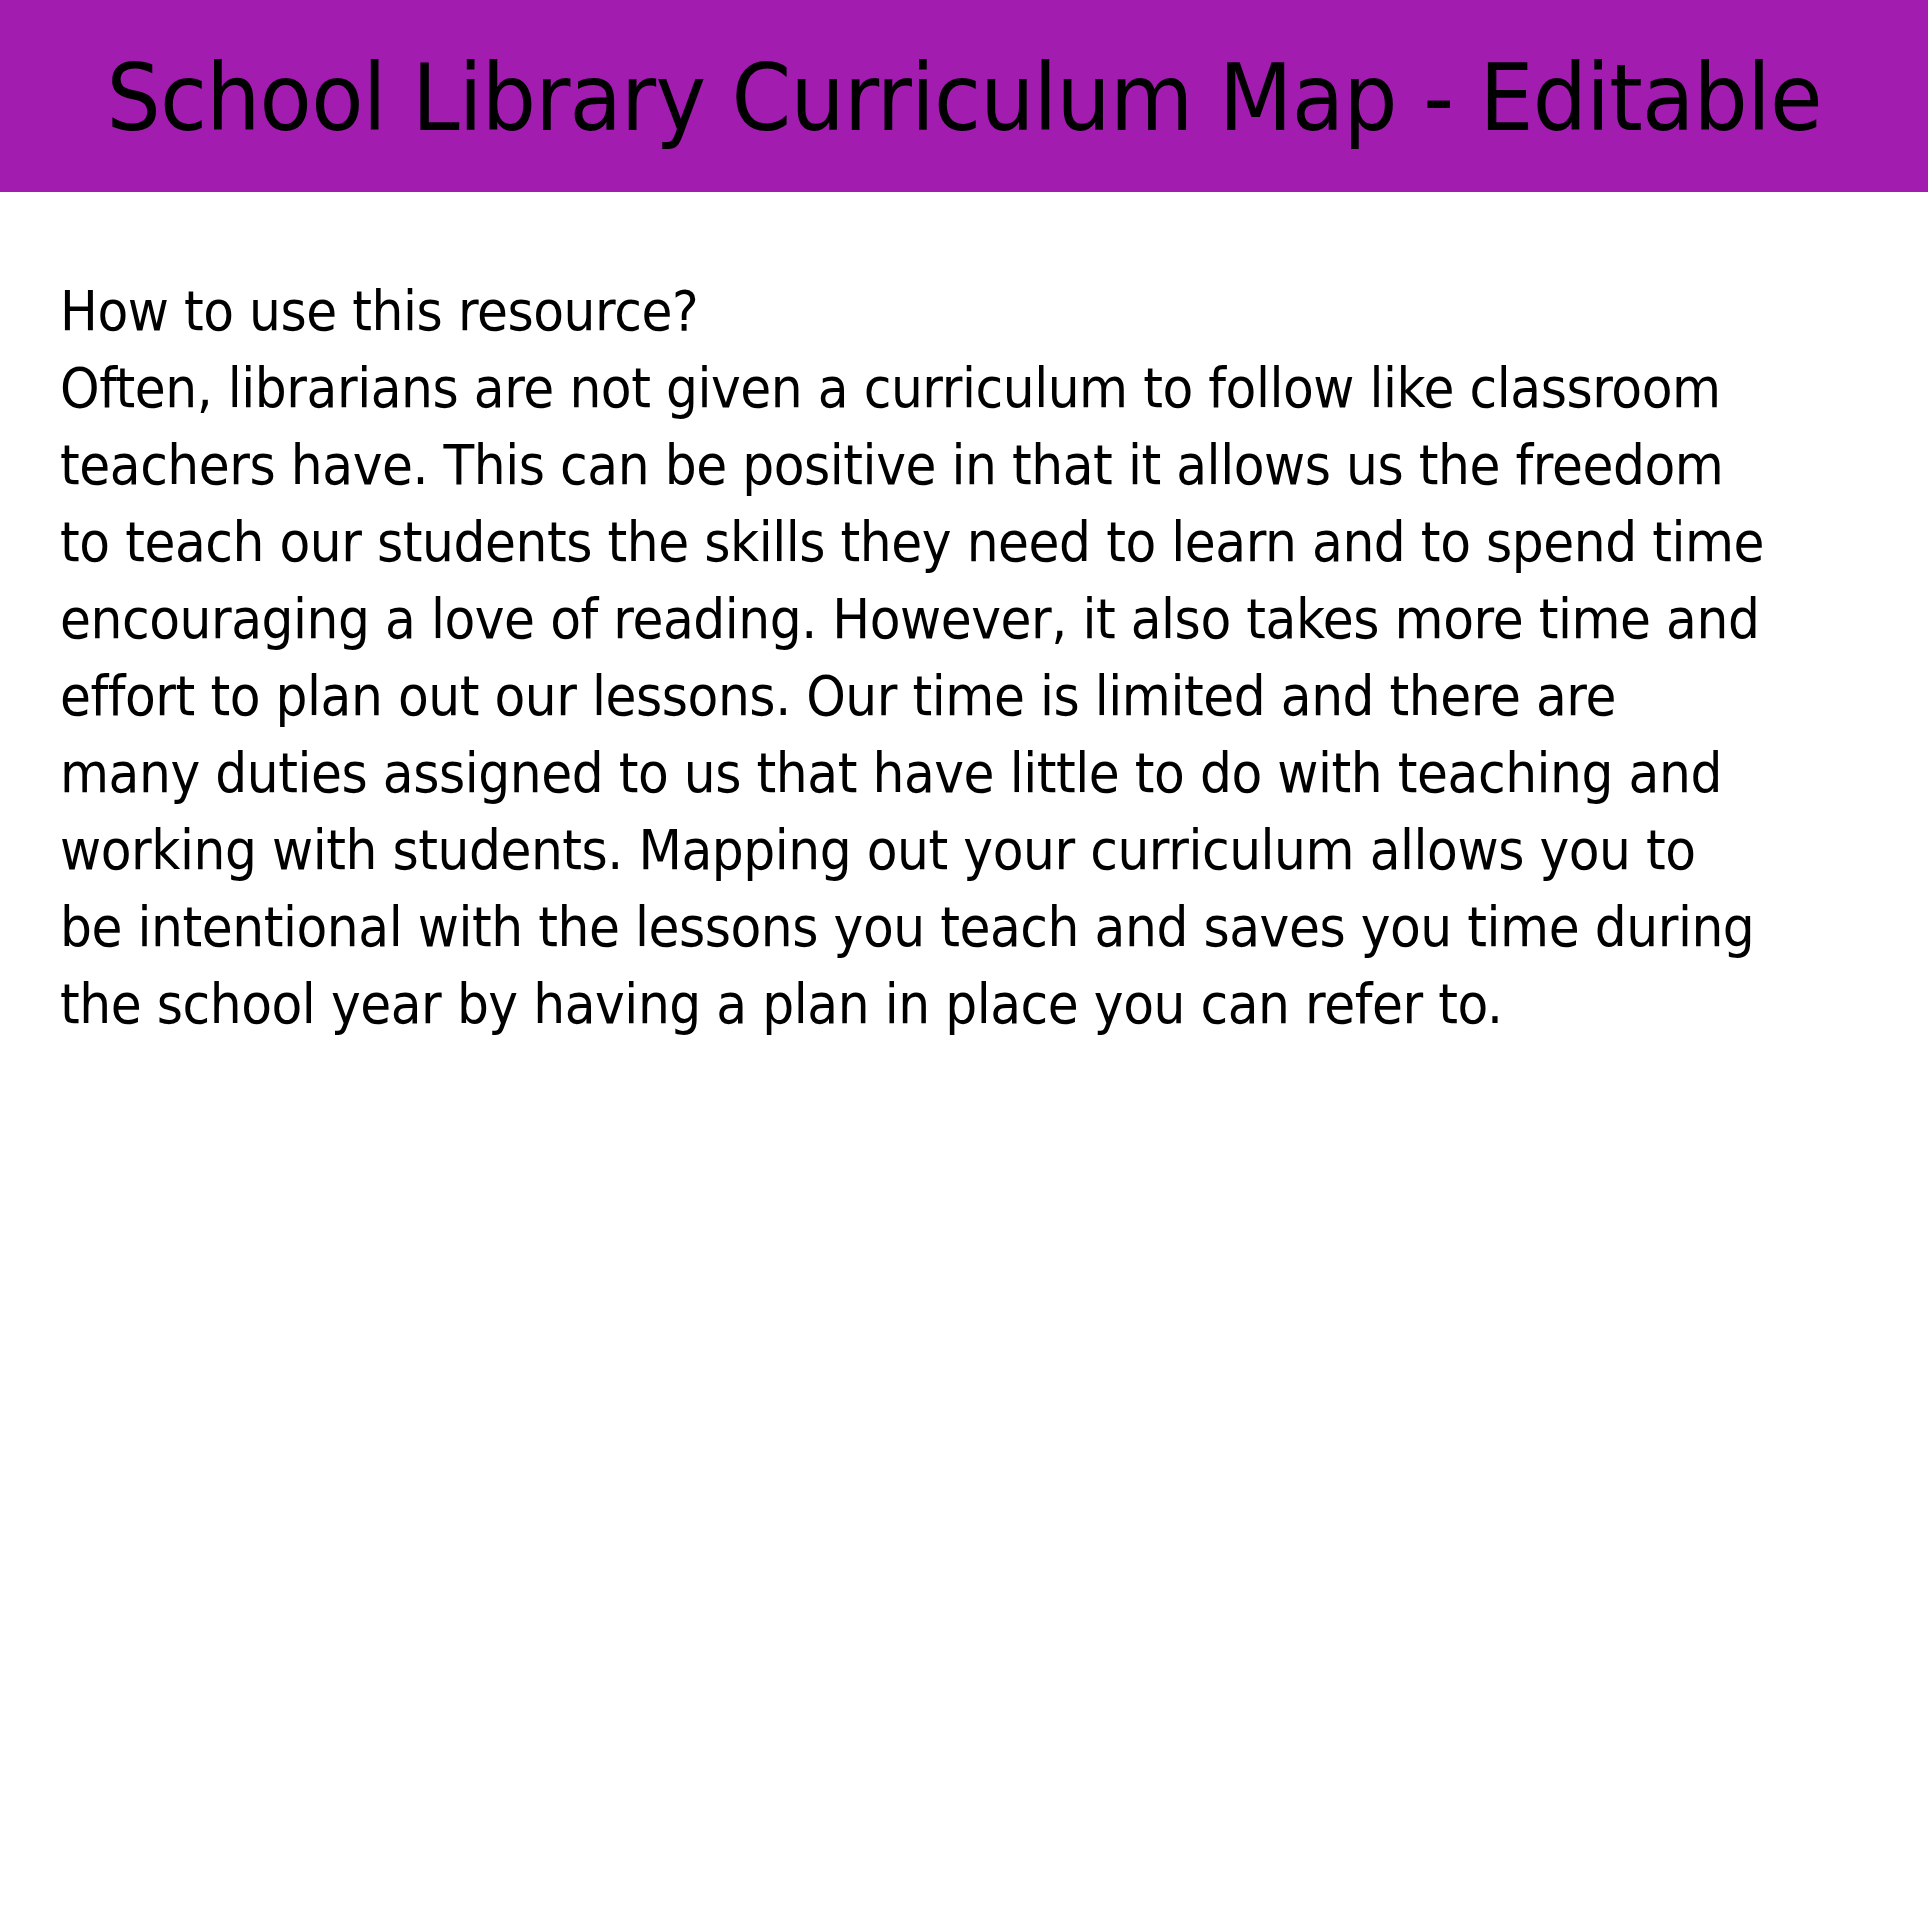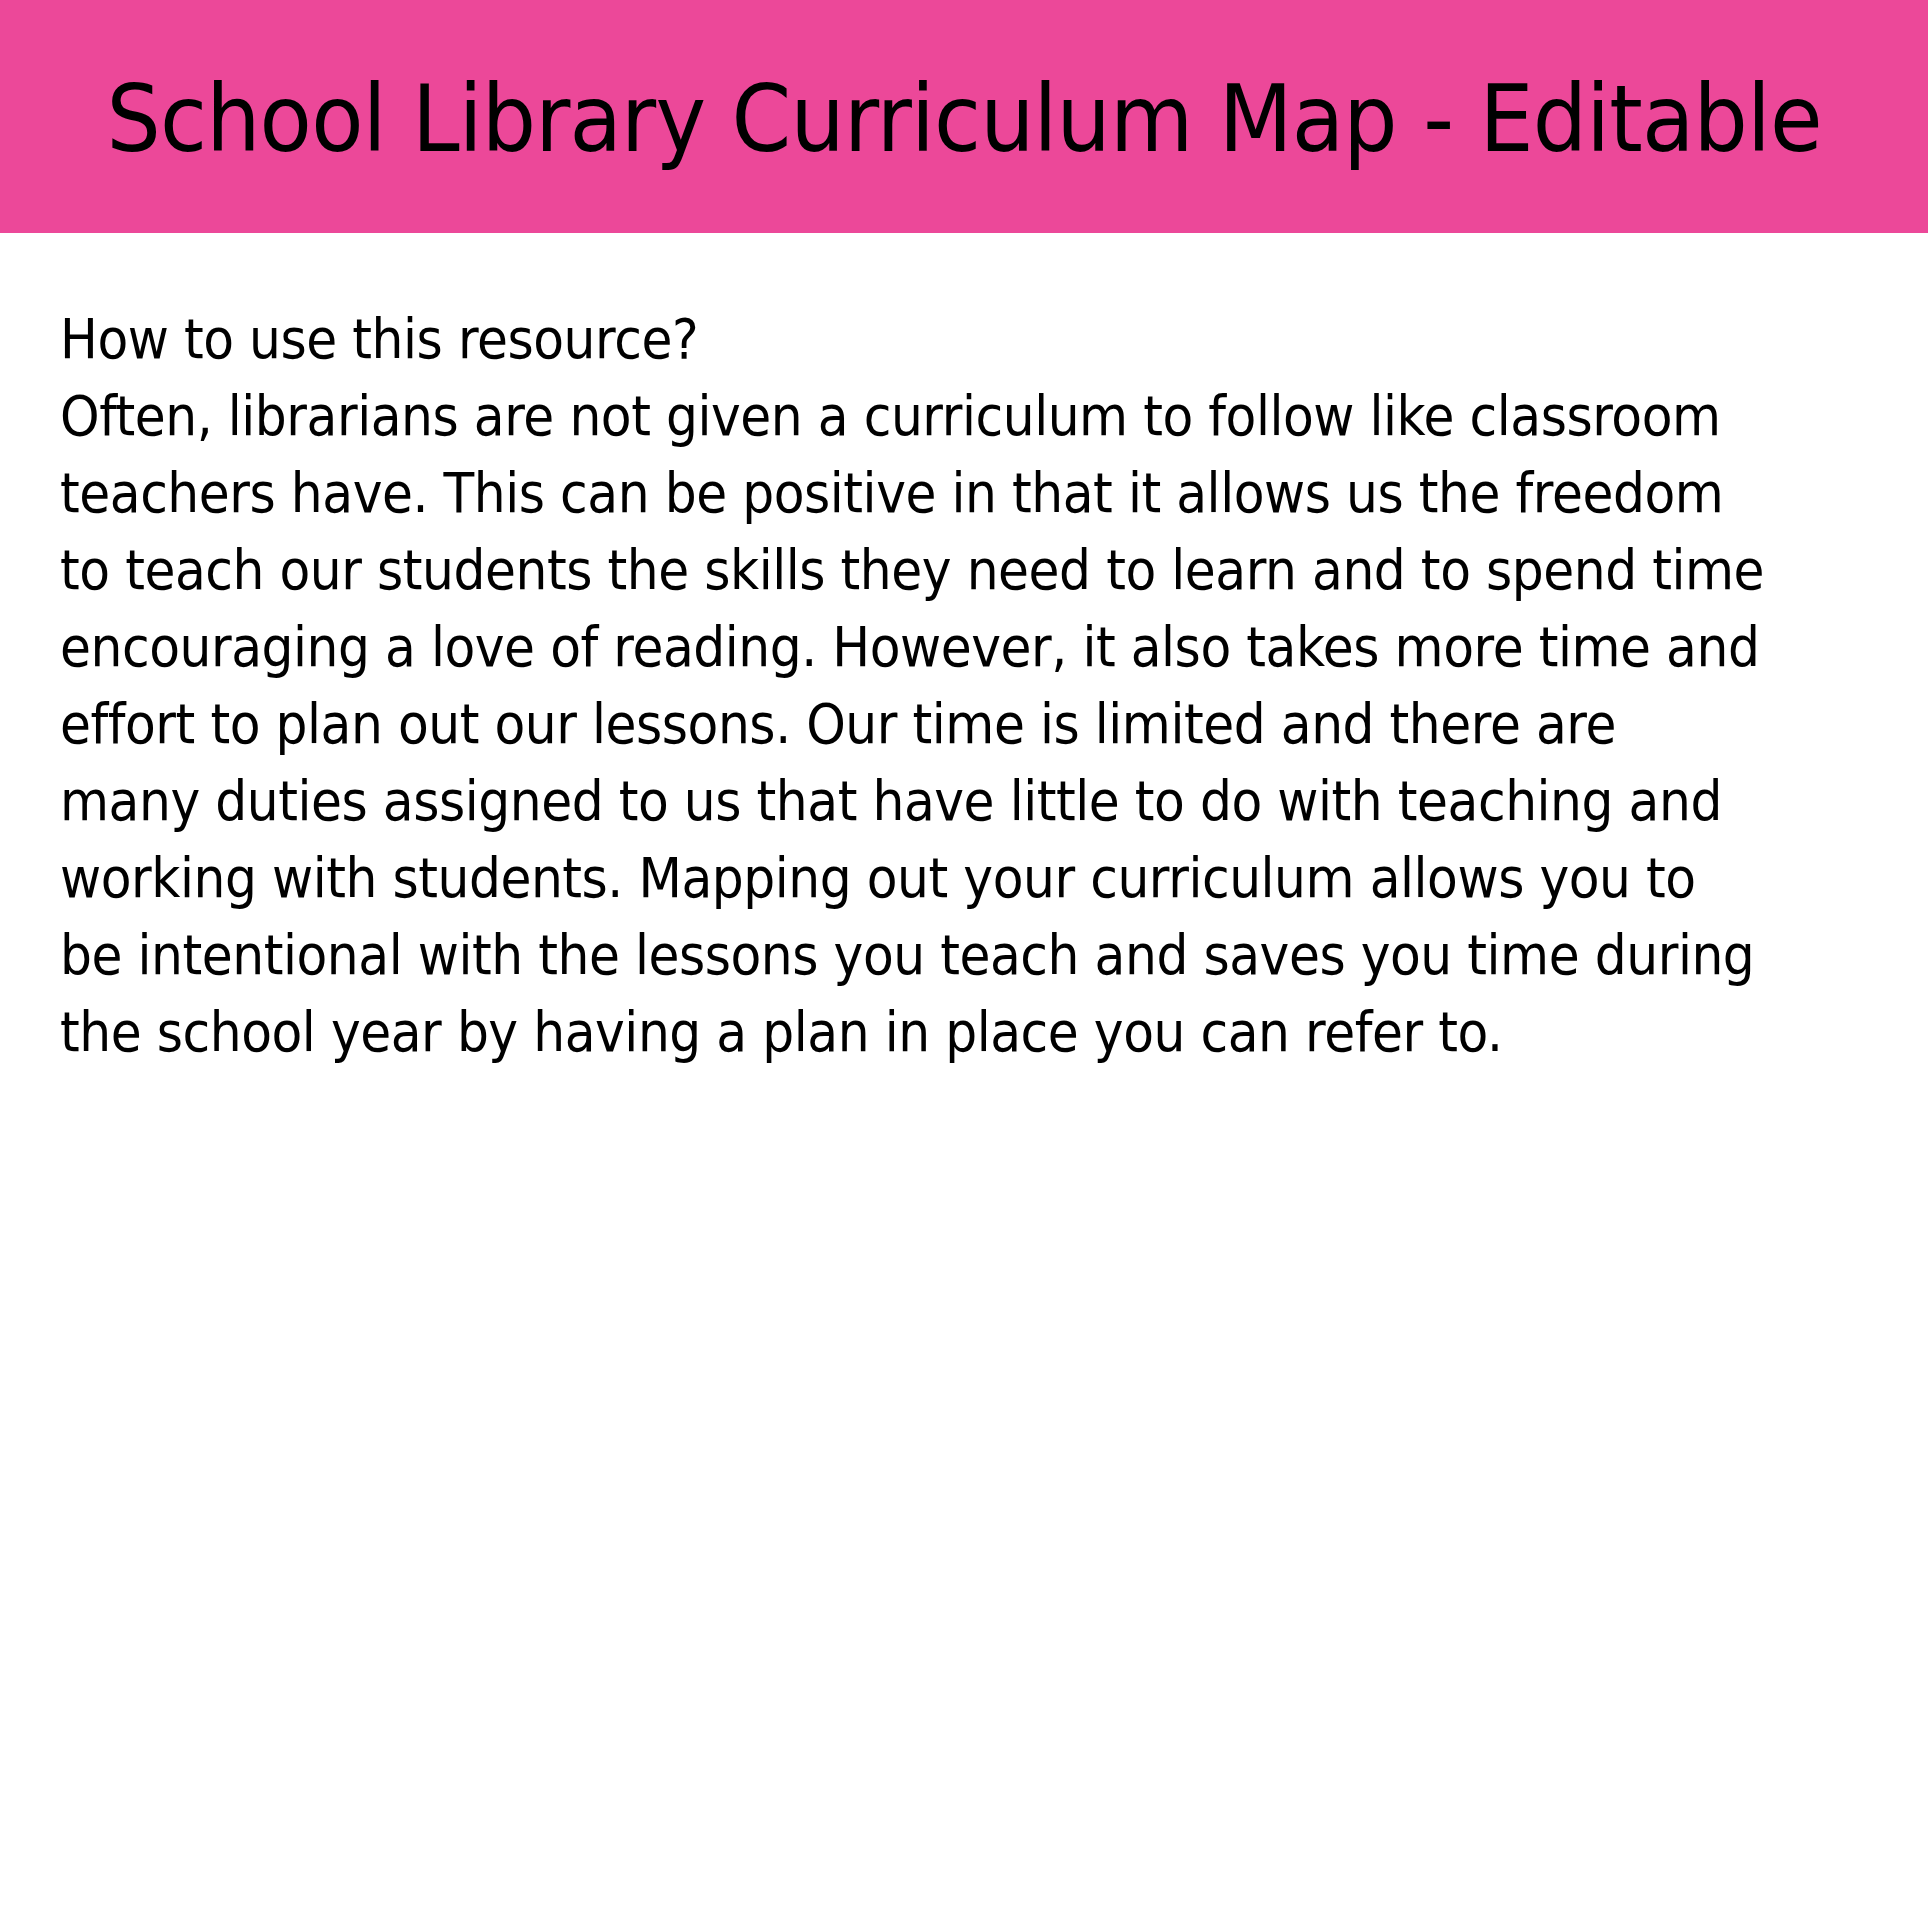--- a/index.html
+++ b/index.html
@@ -13,43 +13,42 @@
       position: relative;
       overflow: hidden;
       font-family: "DejaVu Sans", "Liberation Sans", sans-serif;
       color: #000000;
     }
     .header {
       position: absolute;
       left: 0;
       top: 0;
       width: 1928px;
-      height: 233px;
-      background: #ec4899;
+      height: 192px;
+      background: #a21caf;
       display: flex;
       align-items: center;
       justify-content: center;
     }
     .title {
       font-family: "DejaVu Sans", "Liberation Sans", sans-serif;
       font-weight: normal;
       font-size: 92px;
       letter-spacing: -0.9px;
       margin: 0;
       padding-top: 5.6px;
       white-space: nowrap;
       transform: scaleX(0.93);
       transform-origin: center;
     }
     .content {
       position: absolute;
       left: 60px;
       top: 273px;
       width: 1846px;
-      margin-top: 28px;
     }
     .line {
       font-size: 55px;
       line-height: 77px;
       height: 77px;
       white-space: nowrap;
       letter-spacing: -0.5px;
       transform: scaleX(0.915);
       transform-origin: left center;
     }

